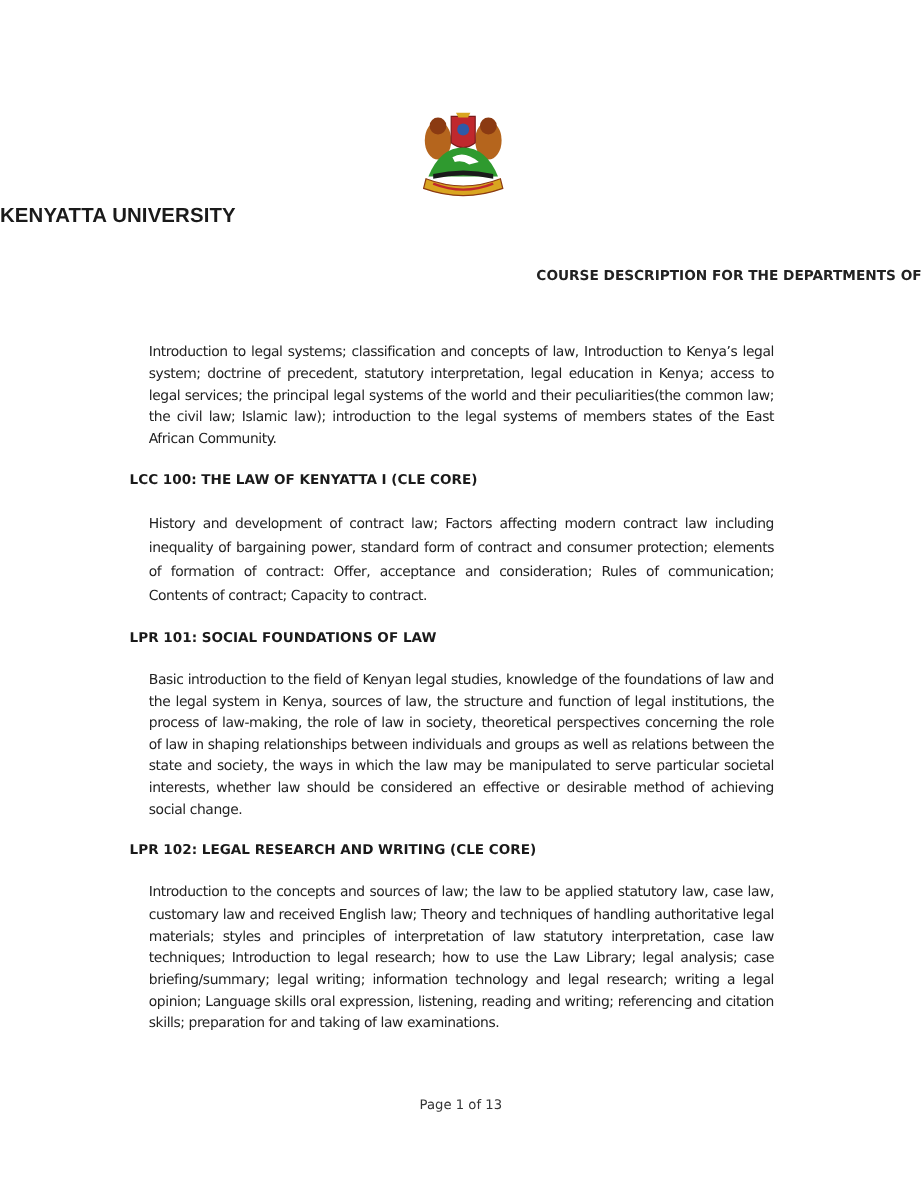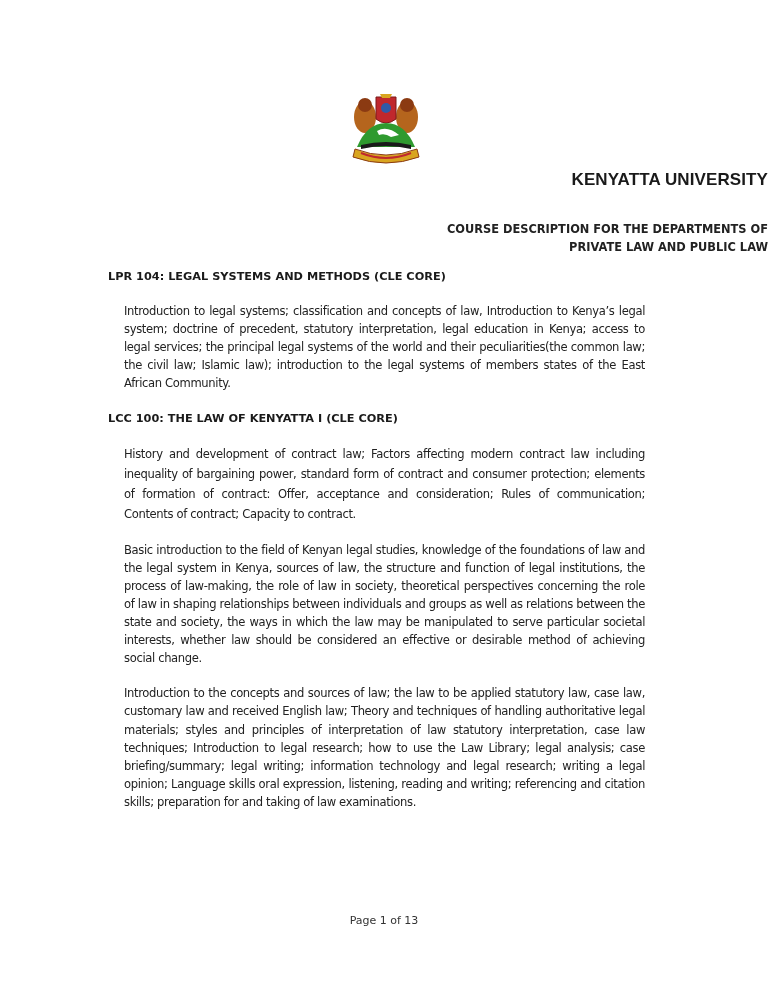--- a/index.html
+++ b/index.html
@@ -3,21 +3,21 @@
   <meta charset="utf-8">
   <style>
     html, body { margin: 0; padding: 0; background: #ffffff; }
     body {
       width: 768px; height: 994px; position: relative; overflow: hidden;
       font-family: "Liberation Sans", sans-serif; color: #1a1a1a;
     }
     .page { position: absolute; left: 0; top: 0; width: 768px; height: 994px; }
     .crest { position: absolute; left: 347px; top: 89px; width: 78px; height: 78px; }
     .uni-title {
-      position: absolute; top: 170px; left: 0; width: 768px; text-align: right;
+      position: absolute; top: 170px; left: 0; width: 768px; text-align: left;
       font-family: "Liberation Sans", sans-serif; font-weight: bold; font-size: 17px; letter-spacing: 0.1px;
     }
     .subtitle {
       position: absolute; top: 220px; left: 0; width: 768px; text-align: right;
       font-family: "DejaVu Sans", sans-serif; font-weight: bold; font-size: 11.4px; line-height: 18px;
       color: #222;
     }
     .content {
       position: absolute; left: 108px; top: 268px; width: 553px;
       font-family: "DejaVu Sans", sans-serif; font-size: 11.55px; line-height: 18.1px; color: #222;
@@ -56,34 +56,34 @@
 
       <path d="M8 60 Q39 72 70 60 L72 68 Q39 80 6 68 Z" fill="#d9a520" stroke="#8b3a12" stroke-width="1"></path>
       <path d="M14 64 Q39 74 64 64" fill="none" stroke="#c0282d" stroke-width="2"></path>
     </svg>
   </div>
 
   <div class="uni-title">KENYATTA UNIVERSITY</div>
 
   <div class="subtitle">
     <div>COURSE DESCRIPTION FOR THE DEPARTMENTS OF</div>
-    <div>PRIVATE LAW AND PUBLIC LAW</div>
   </div>
 
   <div class="content">
     <div class="section">
-      <h2>LPR 104: LEGAL SYSTEMS AND METHODS (CLE CORE)</h2>
       <p>Introduction to legal systems; classification and concepts of law, Introduction to Kenya’s legal system; doctrine of precedent, statutory interpretation,   legal education in Kenya; access to legal services; the principal legal systems of the world and their peculiarities(the common law; the civil law; Islamic law); introduction to the legal systems of members states of the East African Community.</p>
     </div>
     <div class="section wide">
       <h2>LCC 100: THE LAW OF KENYATTA I (CLE CORE)</h2>
       <p>History and development of contract law; Factors affecting modern contract law including inequality of bargaining power, standard form of contract and consumer protection; elements of formation of contract: Offer, acceptance and consideration; Rules of communication; Contents of contract; Capacity to contract.</p>
     </div>
     <div class="section">
+      <h2>LPR 101: SOCIAL FOUNDATIONS OF LAW</h2>
       <p>Basic introduction to the field of Kenyan  legal studies, knowledge of the foundations of law and the legal system in Kenya, sources of law, the structure and function of legal institutions, the process of law-making, the role of law in society, theoretical perspectives concerning the role of law in shaping relationships between individuals and groups as well as relations between the state and society, the ways in which the law may be manipulated to serve particular societal interests, whether law should be considered an effective or desirable method of achieving social change.</p>
     </div>
     <div class="section">
+      <h2>LPR 102: LEGAL RESEARCH AND WRITING (CLE CORE)</h2>
       <p>Introduction to the concepts and sources of law; the law to be applied statutory law, case law, customary law and received English law; Theory and techniques of handling authoritative legal materials; styles and principles of interpretation of law statutory interpretation, case law techniques; Introduction to legal research; how to use the Law Library; legal analysis; case briefing/summary; legal writing; information technology and legal research; writing a legal opinion; Language skills oral expression, listening, reading and writing; referencing and citation skills; preparation for and taking of law examinations.</p>
     </div>
   </div>
 
   <div class="footer">Page 1 of 13</div>
 </div>
 
 </body></html>

